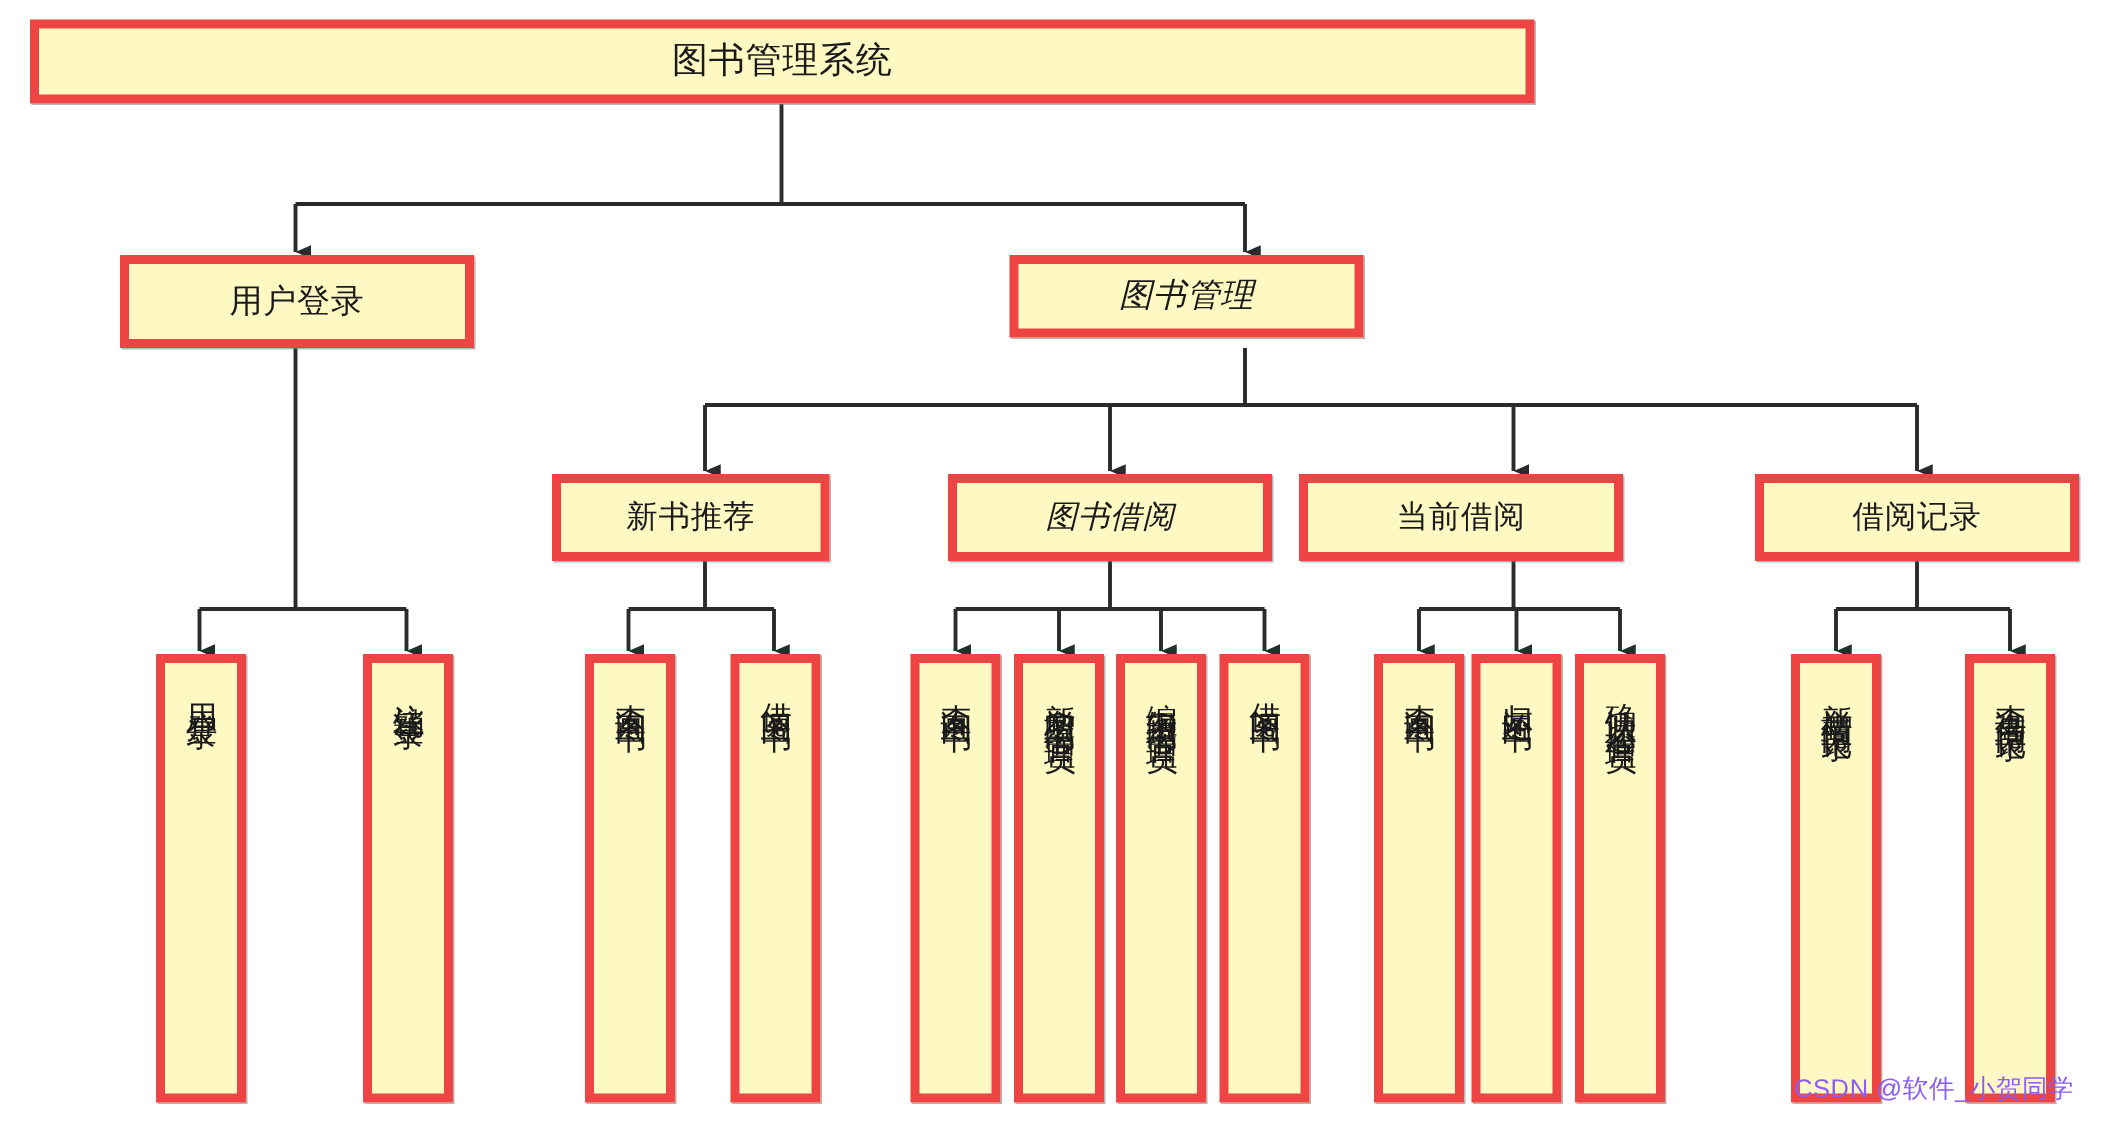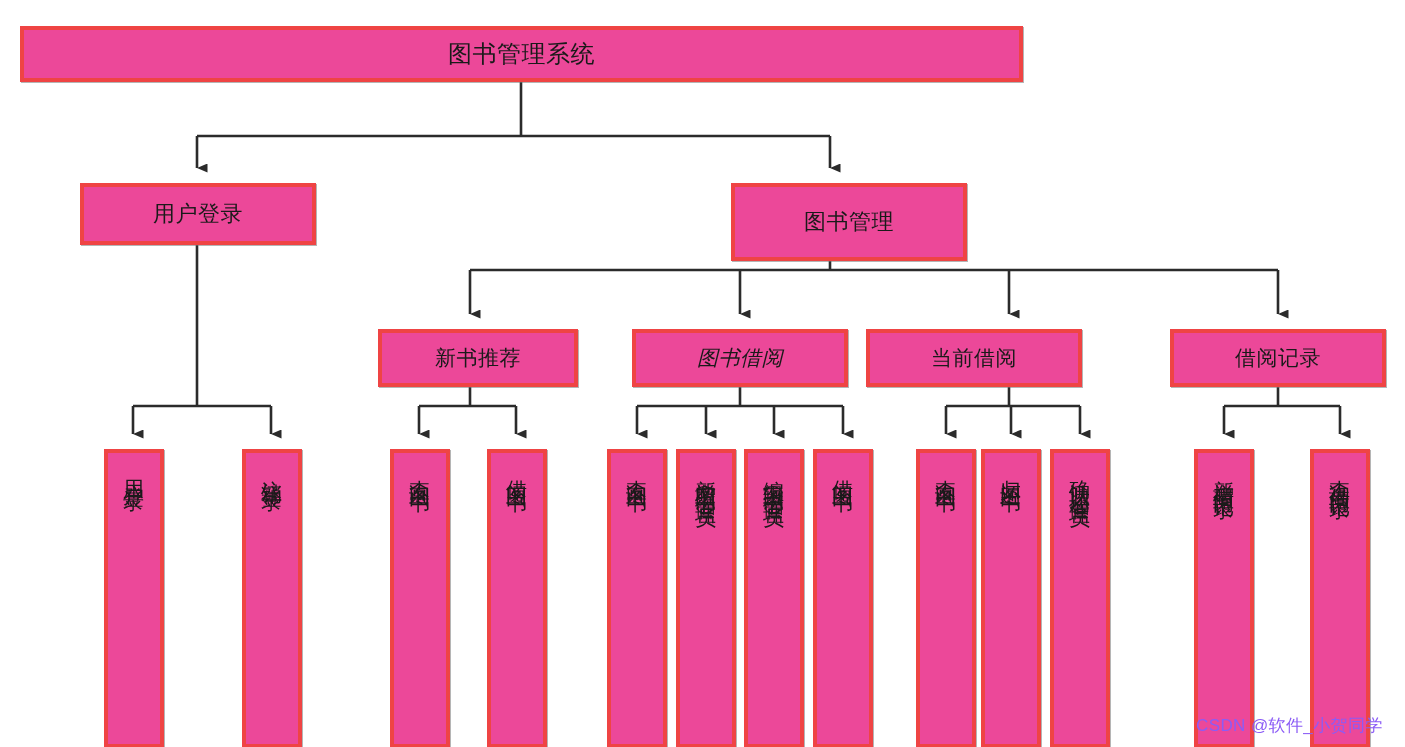--- a/index.html
+++ b/index.html
@@ -22,28 +22,27 @@
     position: absolute;
     left: 0;
     top: 0;
     width: 1405px;
     height: 747px;
     pointer-events: none;
   }
   .node {
     position: absolute;
     box-sizing: border-box;
-    background: #ec4899;
-    border: 4px solid #ef4444;
+    background: #fef9c3;
+    border: 6px solid #ef4444;
     display: flex;
     align-items: center;
     justify-content: center;
     color: #1a1a1a;
     box-shadow: 1px 1px 0 rgba(120,120,120,0.55);
-    margin-top: 13px;
   }
   .node .label {
     display: block;
     text-align: center;
     letter-spacing: 0.5px;
     line-height: 1.12;
     white-space: nowrap;
   }
   .node.horizontal .label {
     writing-mode: horizontal-tb;
@@ -129,25 +128,25 @@
     </g>
   </svg>
 
   <div class="node root horizontal" style="left:20px; top:13px; width:1003px; height:56px;">
     <span class="label">图书管理系统</span>
   </div>
 
   <div class="node lvl2 horizontal" style="left:80px; top:170px; width:236px; height:62px;">
     <span class="label">用户登录</span>
   </div>
-  <div class="node lvl2 horizontal" style="left:731px; top:170px; width:236px; height:78px;">
+  <div class="node lvl2 horizontal" style="left:673px; top:170px; width:236px; height:55px;font-style:italic;">
     <span class="label">图书管理</span>
   </div>
 
-  <div class="node lvl3 horizontal" style="left:378px; top:316px; width:200px; height:58px;">
+  <div class="node lvl3 horizontal" style="left:368px; top:316px; width:185px; height:58px;">
     <span class="label">新书推荐</span>
   </div>
   <div class="node lvl3 horizontal" style="left:632px; top:316px; width:216px; height:58px;font-style:italic;">
     <span class="label">图书借阅</span>
   </div>
   <div class="node lvl3 horizontal" style="left:866px; top:316px; width:216px; height:58px;">
     <span class="label">当前借阅</span>
   </div>
   <div class="node lvl3 horizontal" style="left:1170px; top:316px; width:216px; height:58px;align-items:center;">
     <span class="label">借阅记录</span>

